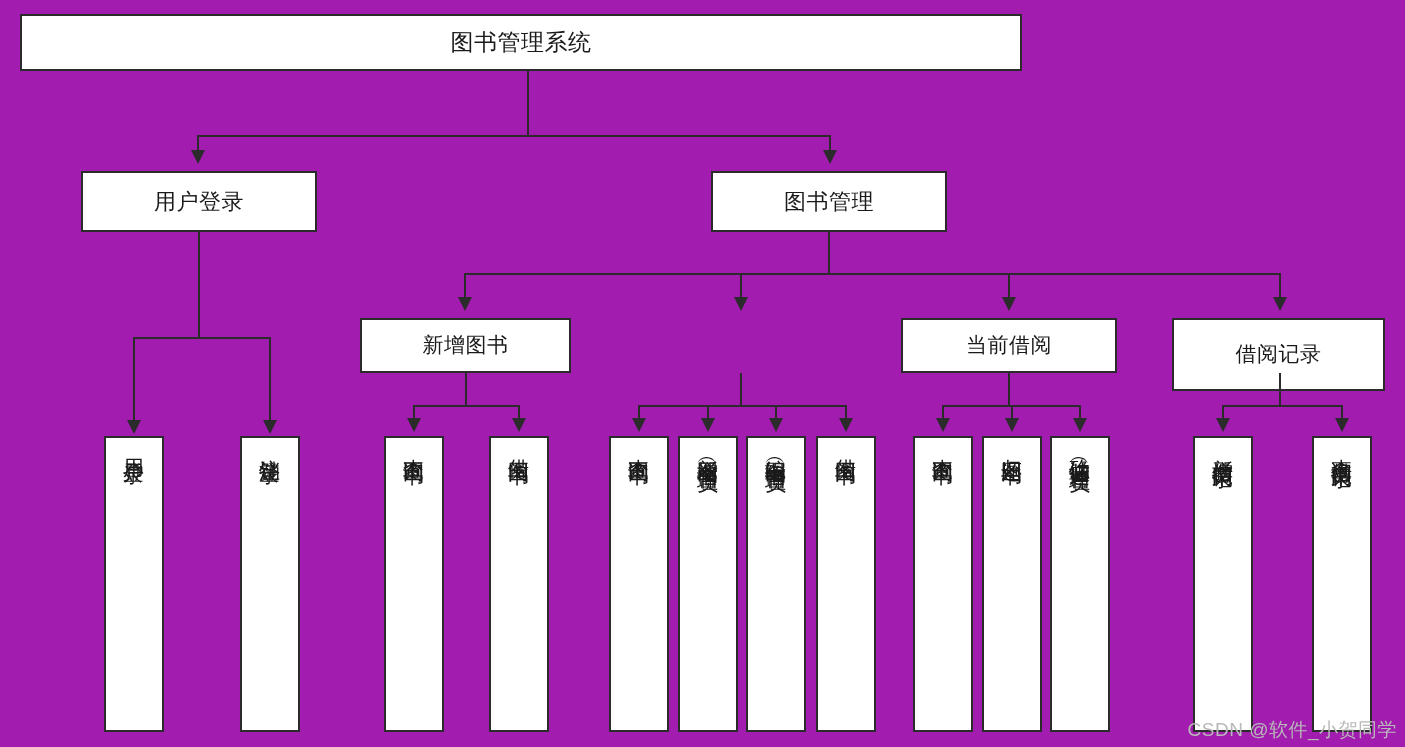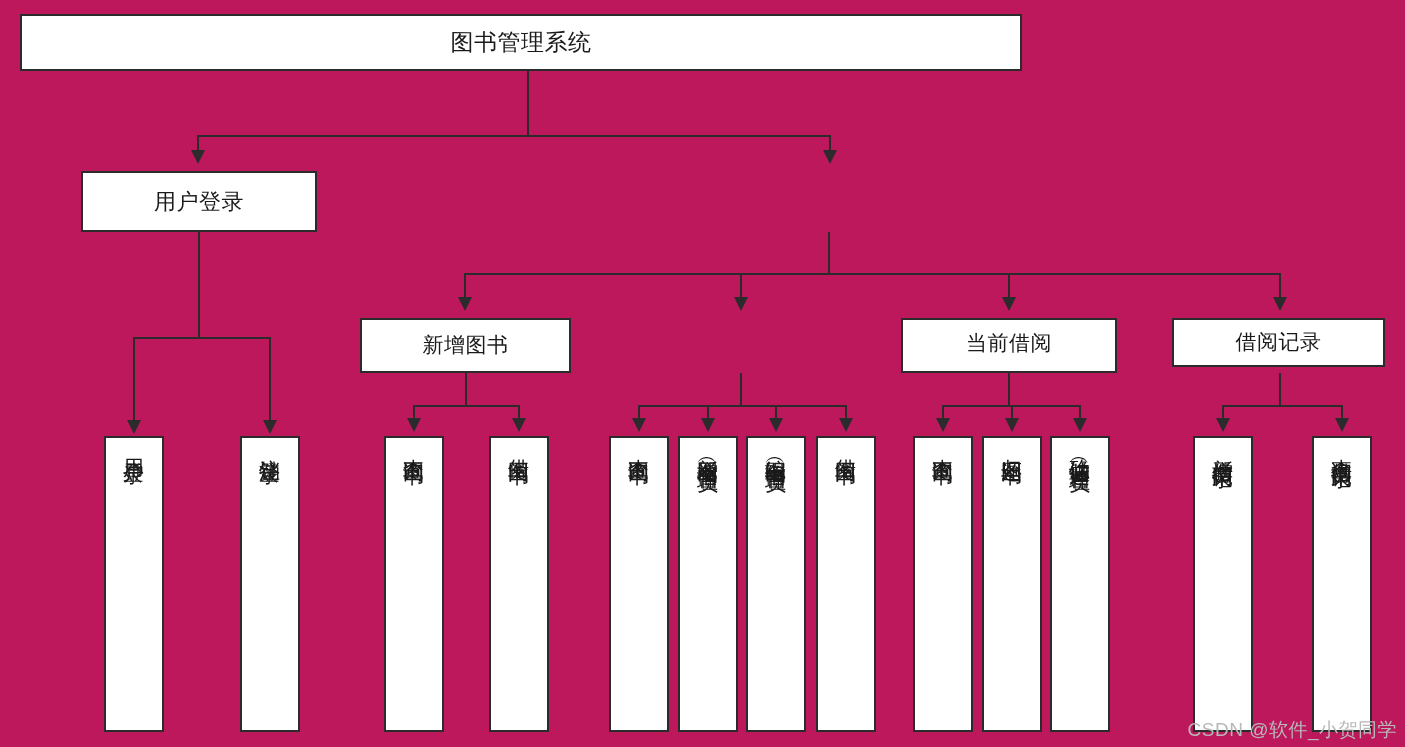--- a/index.html
+++ b/index.html
@@ -9,21 +9,21 @@
     background: #ffffff;
   }
   body {
     font-family: "Liberation Sans", "DejaVu Sans", sans-serif;
     color: #1a1a1a;
   }
   #canvas {
     position: relative;
     width: 1405px;
     height: 747px;
-    background: #be185d;
+    background: #a21caf;
     overflow: hidden;
   }
   
   .node {
     position: absolute;
     box-sizing: border-box;
     background: #ffffff;
     border: 2px solid #2b2b2b;
     display: flex;
     align-items: center;
@@ -100,20 +100,23 @@
   <div class="edge-h" style="left:197px; top:135px; width:634px;"></div>
   <div class="edge-v" style="left:197px; top:135px; height:19px;"></div>
   <div class="arrow" style="left:191px; top:150px;"></div>
   <div class="edge-v" style="left:829px; top:135px; height:19px;"></div>
   <div class="arrow" style="left:823px; top:150px;"></div>
 
   <div class="node lvl2" style="left:81px; top:171px; width:236px; height:61px;">
     <span class="label">用户登录</span>
   </div>
 
+  <div class="node lvl2" style="left:711px; top:171px; width:236px; height:61px;">
+    <span class="label">图书管理</span>
+  </div>
 
   <div class="edge-v" style="left:198px; top:232px; height:106px;"></div>
   <div class="edge-h" style="left:133px; top:337px; width:137px;"></div>
   <div class="edge-v" style="left:133px; top:337px; height:85px;"></div>
   <div class="arrow" style="left:127px; top:420px;"></div>
   <div class="edge-v" style="left:269px; top:337px; height:85px;"></div>
   <div class="arrow" style="left:263px; top:420px;"></div>
 
   <div class="edge-v" style="left:828px; top:232px; height:42px;"></div>
   <div class="edge-h" style="left:464px; top:273px; width:816px;"></div>
@@ -122,24 +125,24 @@
   <div class="edge-v" style="left:740px; top:273px; height:28px;"></div>
   <div class="arrow" style="left:734px; top:297px;"></div>
   <div class="edge-v" style="left:1008px; top:273px; height:28px;"></div>
   <div class="arrow" style="left:1002px; top:297px;"></div>
   <div class="edge-v" style="left:1279px; top:273px; height:28px;"></div>
   <div class="arrow" style="left:1273px; top:297px;"></div>
 
   <div class="node lvl3" style="left:360px; top:318px; width:211px; height:55px;">
     <span class="label">新增图书</span>
   </div>
-  <div class="node lvl3" style="left:901px; top:318px; width:216px; height:55px;font-family:Liberation Mono, monospace;">
+  <div class="node lvl3" style="left:901px; top:318px; width:216px; height:55px;">
     <span class="label">当前借阅</span>
   </div>
-  <div class="node lvl3" style="left:1172px; top:318px; width:213px; height:49px;">
+  <div class="node lvl3" style="left:1172px; top:318px; width:213px; height:73px;">
     <span class="label">借阅记录</span>
   </div>
 
   <div class="edge-v" style="left:465px; top:373px; height:33px;"></div>
   <div class="edge-h" style="left:413px; top:405px; width:105px;"></div>
   <div class="edge-v" style="left:413px; top:405px; height:15px;"></div>
   <div class="arrow" style="left:407px; top:418px;"></div>
   <div class="edge-v" style="left:518px; top:405px; height:15px;"></div>
   <div class="arrow" style="left:512px; top:418px;"></div>
 

